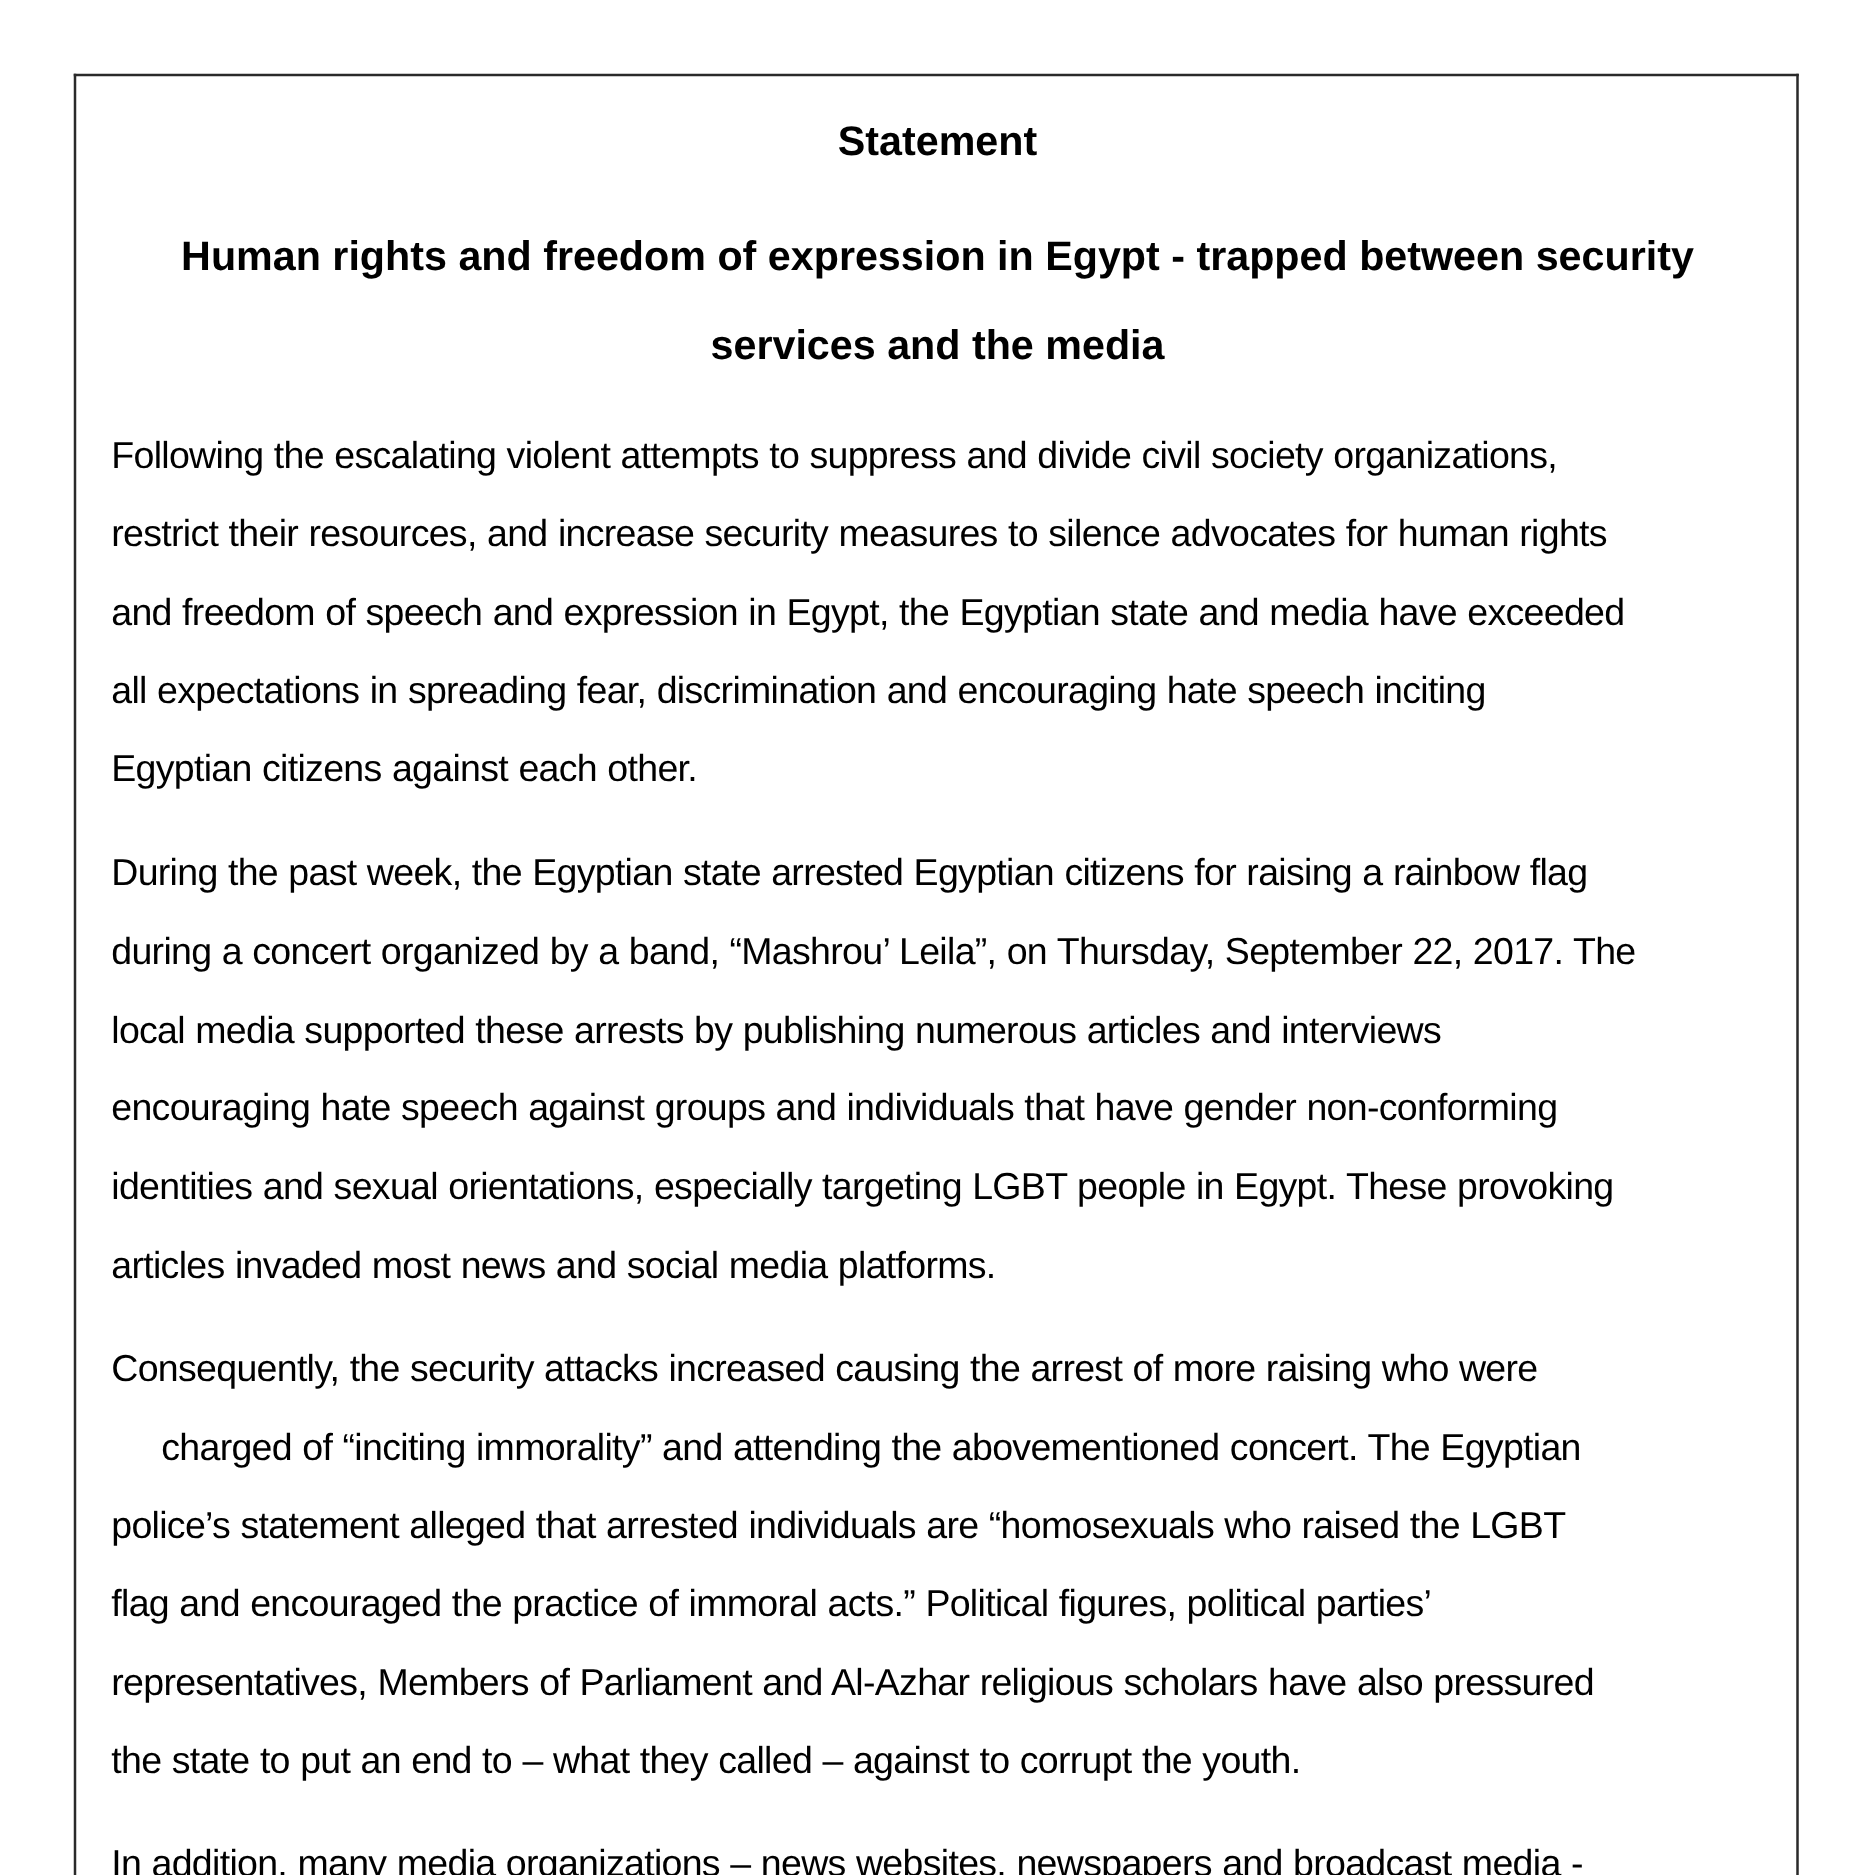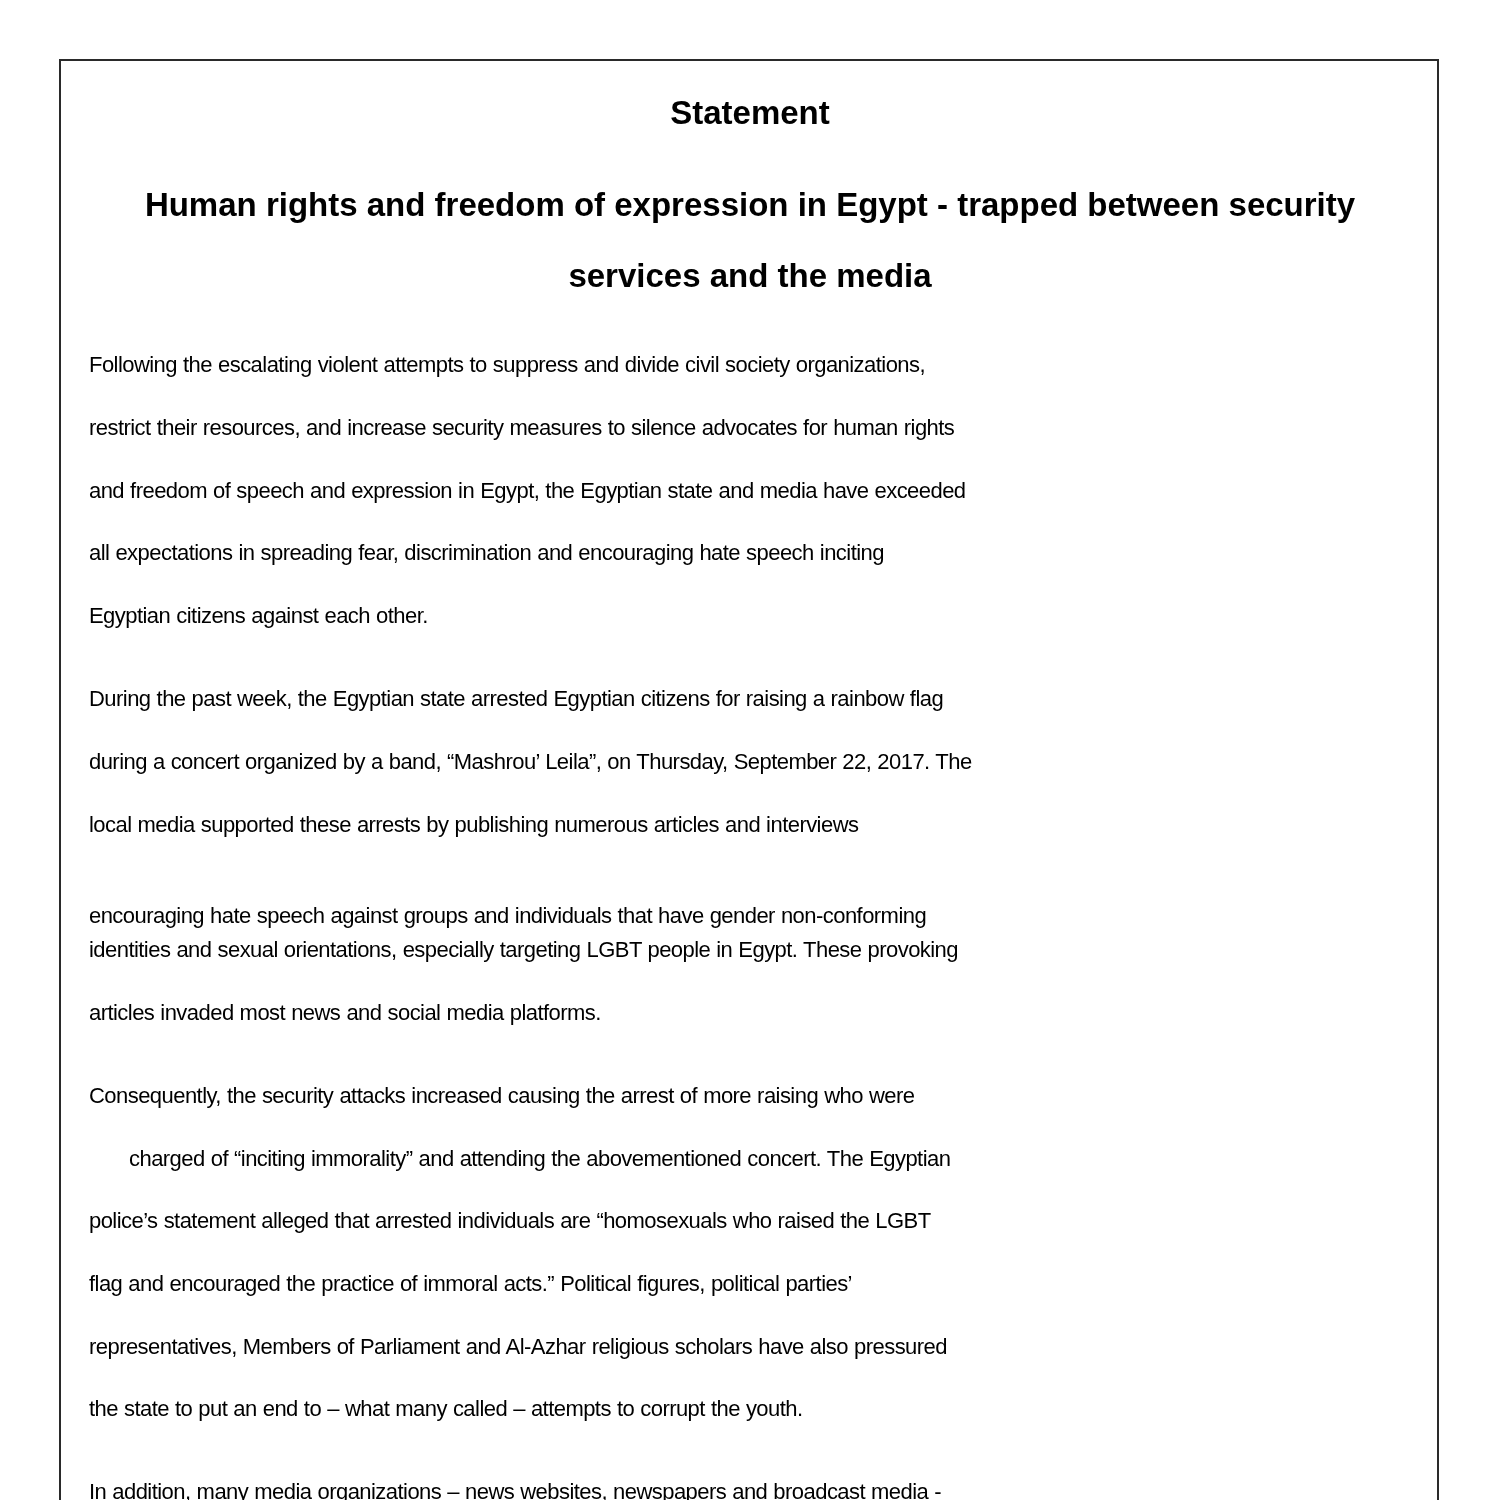--- a/index.html
+++ b/index.html
@@ -31,21 +31,21 @@
     width: 1500px;
     text-align: center;
     font-weight: bold;
     font-size: 33px;
     line-height: 40px;
     white-space: nowrap;
   }
   .line {
     position: absolute;
     left: 89px;
-    font-size: 22px;
+    font-size: 30px;
     line-height: 40px;
     white-space: nowrap;
     letter-spacing: -0.55px;
     word-spacing: 0.5px;
   }
 </style>
 </head>
 <body>
 
 <div class="page-frame"></div>
@@ -60,29 +60,29 @@
   <div class="line" style="top:408px;">restrict their resources, and increase security measures to silence advocates for human rights</div>
   <div class="line" style="top:471px;">and freedom of speech and expression in Egypt, the Egyptian state and media have exceeded</div>
   <div class="line" style="top:533px;text-align:right;">all expectations in spreading fear, discrimination and encouraging hate speech inciting</div>
   <div class="line" style="top:596px;">Egyptian citizens against each other.</div>
 </div>
 
 <div>
   <div class="line" style="top:679px;">During the past week, the Egyptian state arrested Egyptian citizens for raising a rainbow flag</div>
   <div class="line" style="top:742px;">during a concert organized by a band, “Mashrou’ Leila”, on Thursday, September 22, 2017. The</div>
   <div class="line" style="top:805px;">local media supported these arrests by publishing numerous articles and interviews</div>
-  <div class="line" style="top:867px;margin-top:29px;">encouraging hate speech against groups and individuals that have gender non-conforming</div>
+  <div class="line" style="top:867px;">encouraging hate speech against groups and individuals that have gender non-conforming</div>
   <div class="line" style="top:930px;">identities and sexual orientations, especially targeting LGBT people in Egypt. These provoking</div>
   <div class="line" style="top:993px;">articles invaded most news and social media platforms.</div>
 </div>
 
 <div>
   <div class="line" style="top:1076px;">Consequently, the security attacks increased causing the arrest of more raising who were</div>
   <div class="line" style="top:1139px;margin-left:40px;">charged of “inciting immorality” and attending the abovementioned concert. The Egyptian</div>
   <div class="line" style="top:1201px;">police’s statement alleged that arrested individuals are “homosexuals who raised the LGBT</div>
   <div class="line" style="top:1264px;">flag and encouraged the practice of immoral acts.” Political figures, political parties’</div>
   <div class="line" style="top:1327px;">representatives, Members of Parliament and Al-Azhar religious scholars have also pressured</div>
-  <div class="line" style="top:1389px;">the state to put an end to – what many called – attempts to corrupt the youth.</div>
+  <div class="line" style="top:1389px;">the state to put an end to – what they called – against to corrupt the youth.</div>
 </div>
 
 <div>
   <div class="line" style="top:1472px;">In addition, many media organizations – news websites, newspapers and broadcast media -</div>
 </div>
 
 </body></html>

